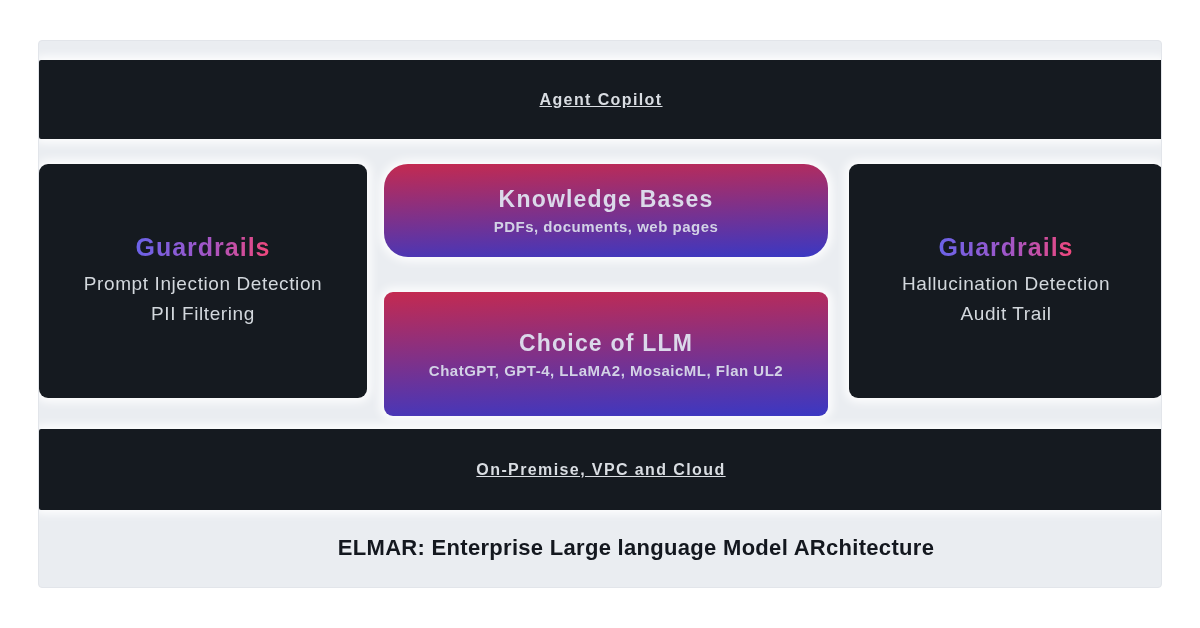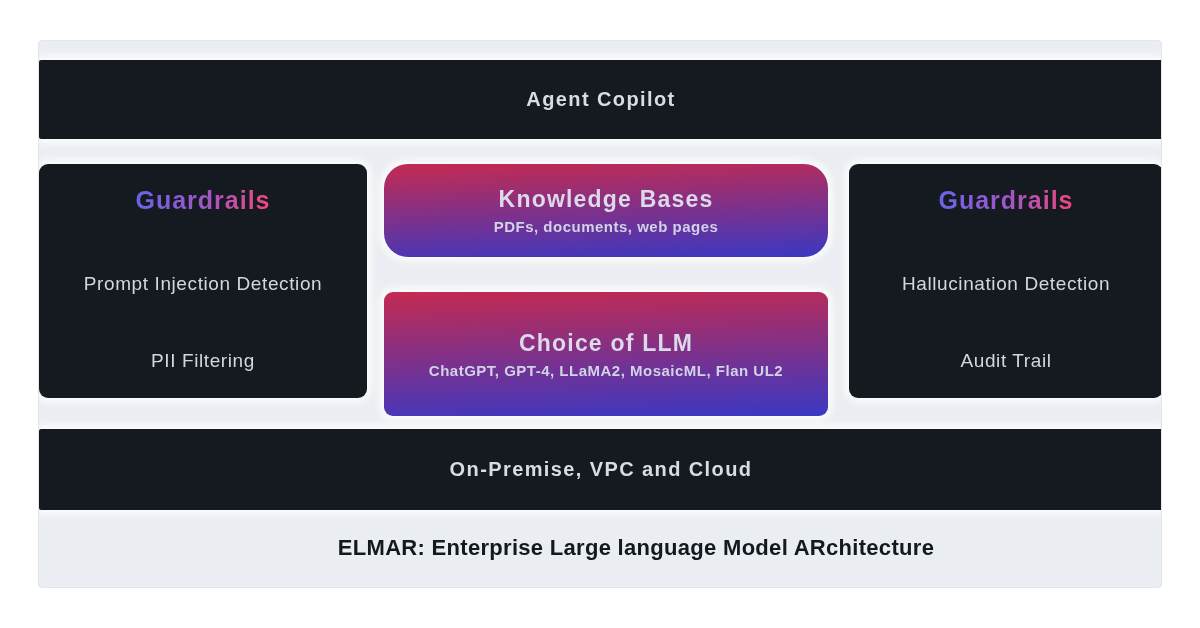--- a/index.html
+++ b/index.html
@@ -15,27 +15,26 @@
   .bar{
     position:absolute;left:0;width:1124px;height:79px;
     background:var(--dark,#151a20);
     display:flex;align-items:center;justify-content:center;
     box-shadow:0 0 10px 4px rgba(255,255,255,0.92);
     border-radius:2px;
   }
   .top-bar{top:19px;}
   .bottom-bar{top:376px;height:81px;margin-top:12px;}
   .bar-label{
-    color:var(--light-text,#d9dde2);font-size:20px;font-weight:700;letter-spacing:1.4px;
+    color:var(--light-text,#d9dde2);font-size:16px;font-weight:700;letter-spacing:1.4px;text-decoration:underline;
   }
   .dark-box{
     position:absolute;top:123px;height:234px;background:var(--dark,#151a20);
     border-radius:9px;display:flex;flex-direction:column;align-items:center;justify-content:center;
     box-shadow:0 0 10px 4px rgba(255,255,255,0.92);
-    gap:47px;
   }
   .left-box{left:0px;width:328px;}
   .right-box{left:810px;width:314px;}
   .g-title{
     font-size:25px;font-weight:700;letter-spacing:1px;margin-bottom:7px;
     background:linear-gradient(90deg,var(--guardrails-gradient-start,#6a63e9) 0%,#a156c8 52%,var(--guardrails-gradient-end,#f2477a) 100%);
     -webkit-background-clip:text;background-clip:text;color:transparent;-webkit-text-fill-color:transparent;
   }
   .box-line{
     color:var(--box-line-text,#d3d8dd);font-size:19px;font-weight:400;letter-spacing:0.6px;line-height:30px;

